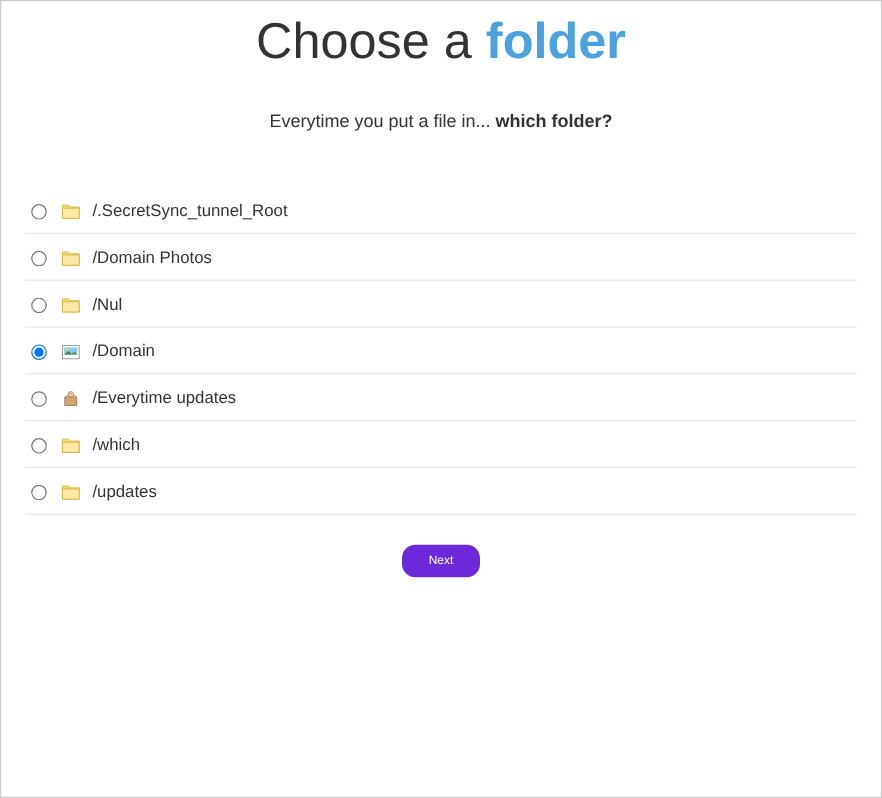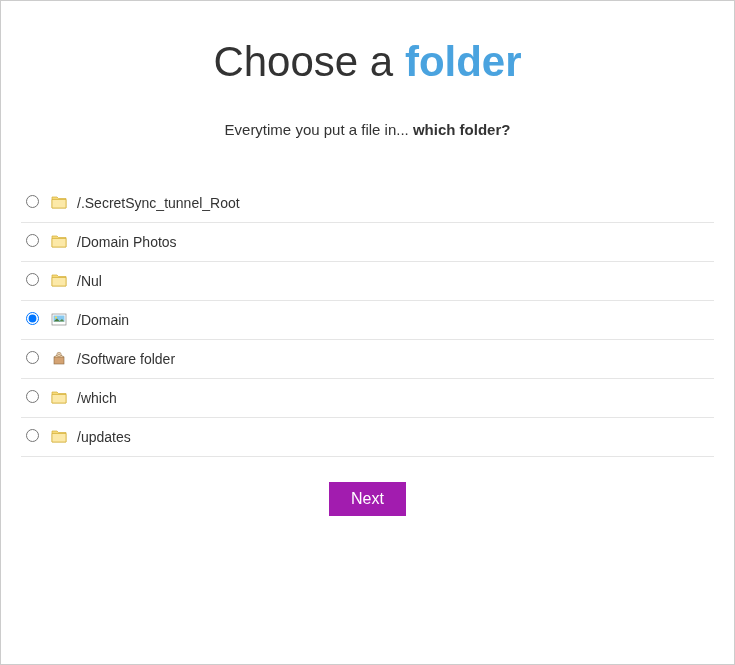--- a/index.html
+++ b/index.html
@@ -9,21 +9,21 @@
     }
     body {
       font-family: "Helvetica Neue", Helvetica, Arial, sans-serif;
       background: #fff;
       width: 735px;
       height: 665px;
       border: 1px solid #ccc;
       padding: 0;
     }
     .container {
-      padding: 32px 20px 0 20px;
+      padding: 4px 20px 0 20px;
     }
     h1 {
       text-align: center;
       font-size: 42px;
       font-weight: 400;
       color: #333;
       margin-top: 5px;
       margin-bottom: 35px;
     }
     h1 .accent {
@@ -37,21 +37,21 @@
       margin-bottom: 46px;
     }
     .subtitle .bold {
       font-weight: 700;
     }
     .folder-list {
       list-style: none;
     }
     .folder-item {
       display: flex;
-      align-items: flex-start;
+      align-items: flex-end;
       padding: 11px 5px;
       border-bottom: 1px solid #e5e5e5;
       cursor: pointer;
     }
     .folder-item input[type="radio"] {
       margin-right: 12px;
       cursor: pointer;
       width: 13px;
       height: 13px;
     }
@@ -63,26 +63,26 @@
     }
     .folder-label {
       font-size: 14px;
       color: #333;
     }
     .actions {
       text-align: center;
       padding: 25px 0;
     }
     .btn-next {
-      background: #a21caf;
+      background: #6d28d9;
       color: #fff;
       border: none;
       padding: 8px 22px;
-      font-size: 16px;
-      border-radius: 0;
+      font-size: 10px;
+      border-radius: 11px;
       cursor: pointer;
       font-weight: 500;
     }
   </style>
 </head>
 <body>
 
 <div class="container">
   <h1>
     <span>Choose a </span><span class="accent">folder</span>
@@ -131,21 +131,21 @@
       </li>
       <li class="folder-item">
         <input type="radio" name="folder" style="">
         <span class="folder-icon"><svg viewBox="0 0 16 14">
             <rect x="3" y="6" width="10" height="7" fill="#d4a373" stroke="#8b6a42" stroke-width="0.6"></rect>
             <path d="M3 6 L8 3 L13 6" fill="#e8c9a0" stroke="#8b6a42" stroke-width="0.6"></path>
             <circle cx="8" cy="3.5" r="2.2" fill="#f0d5b5" stroke="#8b6a42" stroke-width="0.5"></circle>
             <circle cx="7.3" cy="3.2" r="0.4" fill="#5a4a3a"></circle>
             <circle cx="8.7" cy="3.2" r="0.4" fill="#5a4a3a"></circle>
           </svg></span>
-        <span class="folder-label">/Software folder</span>
+        <span class="folder-label">/Everytime updates</span>
       </li>
       <li class="folder-item">
         <input type="radio" name="folder" style="">
         <span class="folder-icon"><svg viewBox="0 0 16 14">
             <path d="M1 2 L6 2 L7.5 3.5 L15 3.5 L15 13 L1 13 Z" fill="#f6d97a" stroke="#d4af37" stroke-width="0.7"></path>
             <path d="M1 4.5 L15 4.5 L15 13 L1 13 Z" fill="#fce9a8" stroke="#d4af37" stroke-width="0.7"></path>
           </svg></span>
         <span class="folder-label">/which</span>
       </li>
       <li class="folder-item">

